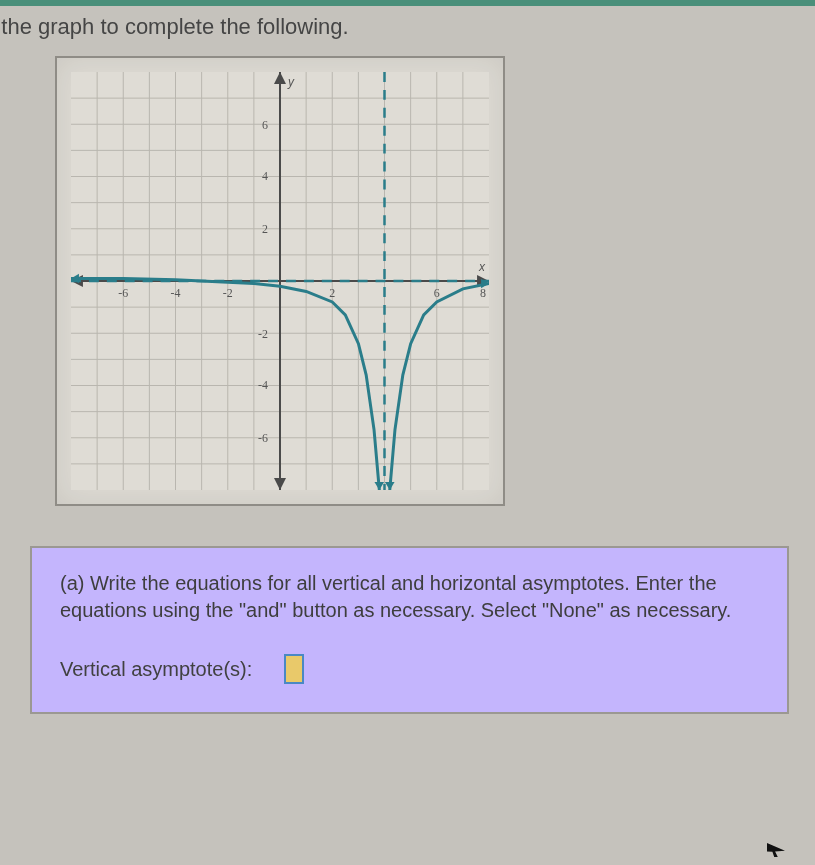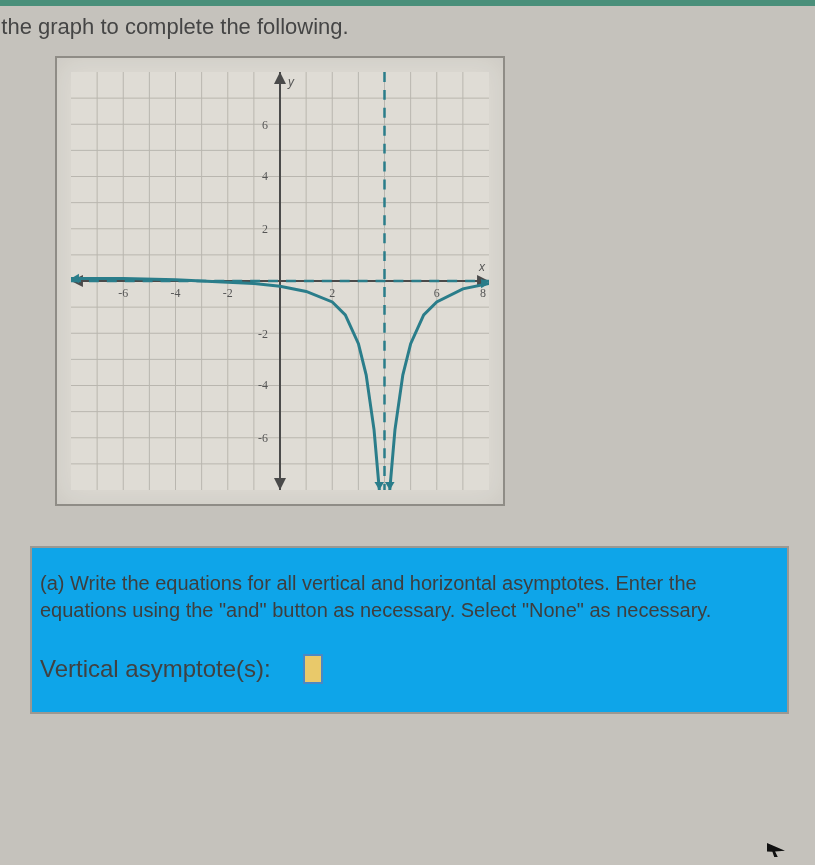--- a/index.html
+++ b/index.html
@@ -35,34 +35,34 @@
   }
   .chart-inner {
     position: absolute;
     inset: 14px;
     background: #dfdcd5;
   }
   svg.plot { position: absolute; inset: 0; width: 100%; height: 100%; }
   .question-box {
     margin: 40px 26px 0 30px;
     border: 2px solid #9b9892;
-    padding: 22px 24px 28px 8px;
-    background: #0ea5e9;
+    padding: 22px 24px 28px 28px;
+    background: #c4b5fd;
   }
   .qtext {
     font-size: 20px;
     line-height: 1.35;
     color: #3e3e3e;
   }
   .row {
     margin-top: 30px;
     display: flex;
     align-items: center;
     gap: 32px;
-    font-size: 24px;
+    font-size: 20px;
     color: #414141;
   }
   .answer-box {
     width: 20px;
     height: 30px;
     border: 2px solid #4a88c4;
     background: #e9c96a;
     display: inline-block;
   }
   .cursor-dot {

